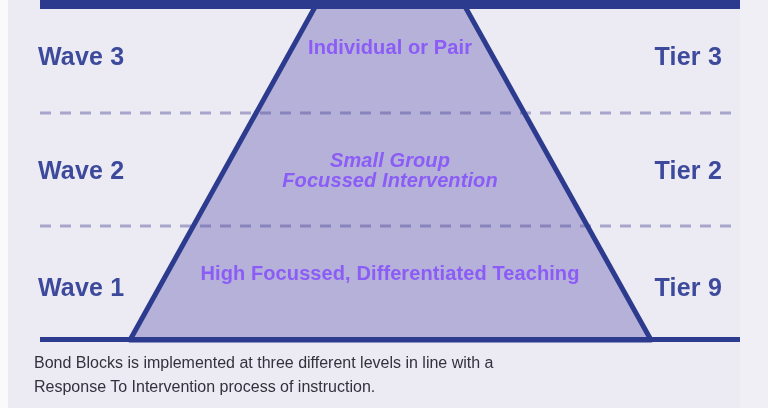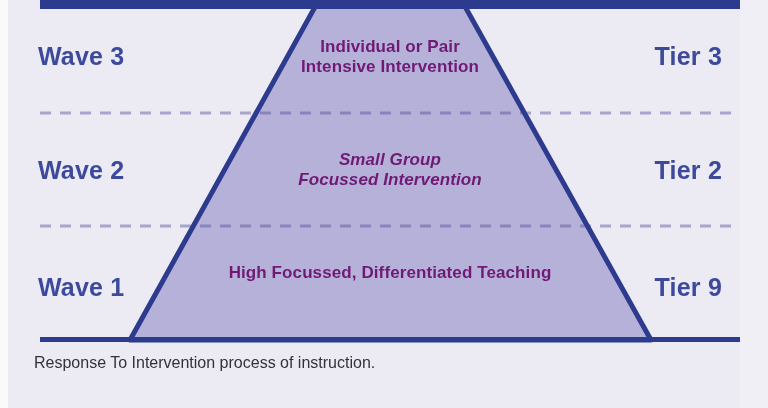--- a/index.html
+++ b/index.html
@@ -45,23 +45,23 @@
   .tier-label { width: 120px; right: 46px; text-align: right; }
   .row-top-3 { top: 42px; }
   .row-top-2 { top: 156px; }
   .row-top-1 { top: 273px; }
   .tri-text {
     position: absolute;
     left: 390px;
     transform: translateX(-50%);
     width: 380px;
     text-align: center;
-    font-size: 17px;
+    font-size: 20px;
     font-weight: 700;
-    color: #701a75;
+    color: #8b5cf6;
     line-height: 20px;
     letter-spacing: 0.1px;
     white-space: nowrap;
   }
   .tri-top-3 { top: 37px; }
   .tri-top-2 { top: 150px; font-style: italic; }
   .tri-top-1 { top: 263px; }
   .caption {
     position: absolute;
     left: 34px;
@@ -98,27 +98,27 @@
   <div class="wave-label row-top-3">Wave 3</div>
   <div class="wave-label row-top-2">Wave 2</div>
   <div class="wave-label row-top-1">Wave 1</div>
 
   <div class="tier-label row-top-3">Tier 3</div>
   <div class="tier-label row-top-2">Tier 2</div>
   <div class="tier-label row-top-1">Tier 9</div>
 
   <div class="tri-text tri-top-3">
     <div>Individual or Pair</div>
-    <div>Intensive Intervention</div>
   </div>
   <div class="tri-text tri-top-2">
     <div>Small Group</div>
     <div>Focussed Intervention</div>
   </div>
   <div class="tri-text tri-top-1">
     <div>High Focussed, Differentiated Teaching</div>
   </div>
 
   <div class="caption">
+    <div>Bond Blocks is implemented at three different levels in line with a</div>
     <div><span class="bold">Response To Intervention</span><span> process of instruction.</span></div>
   </div>
 
 </div>
 
 </body></html>

